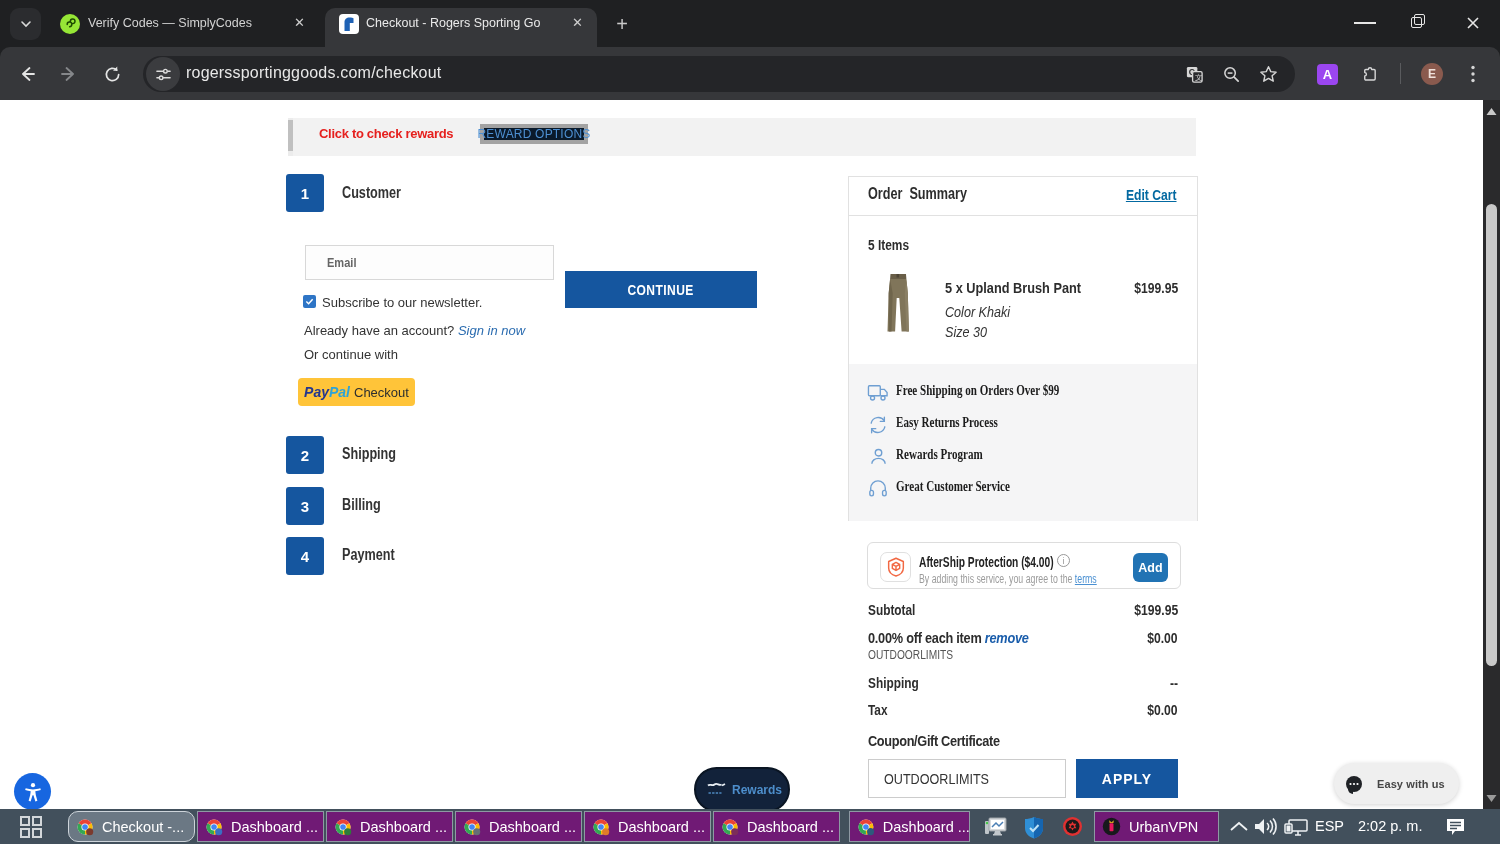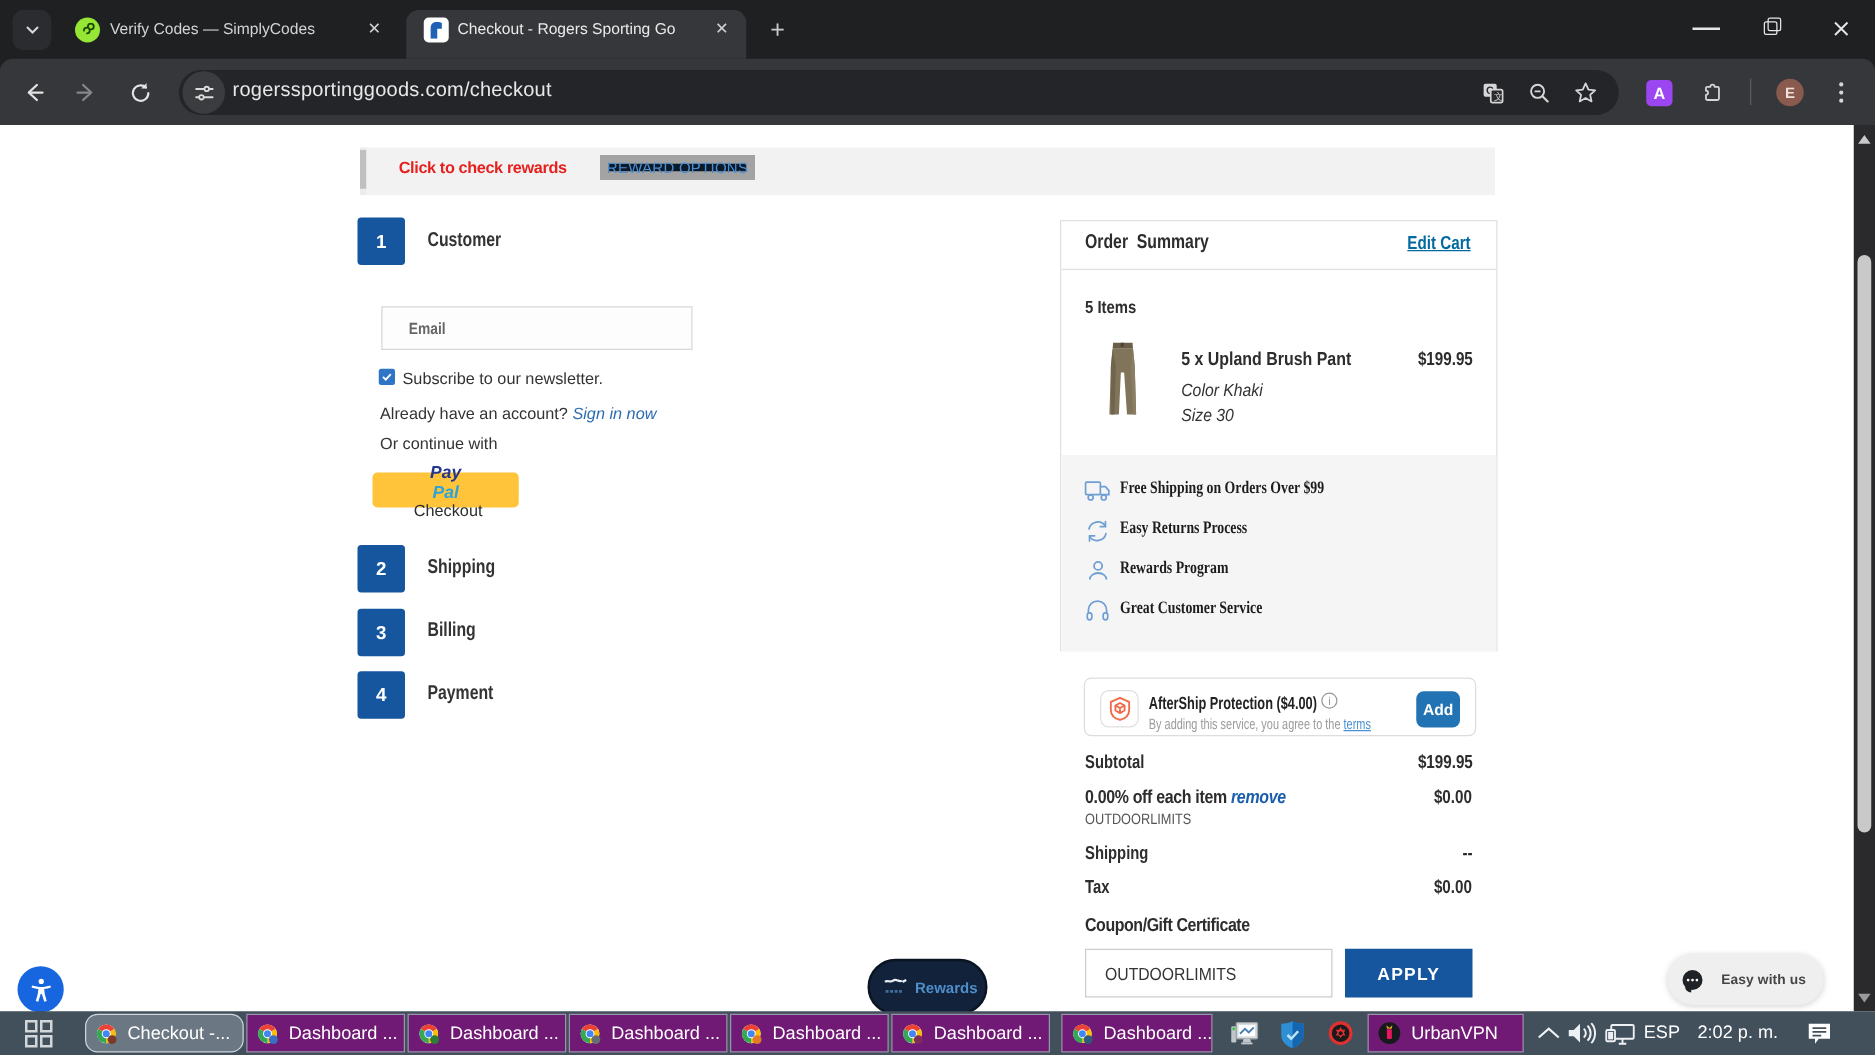--- a/index.html
+++ b/index.html
@@ -26,38 +26,38 @@
 
   
   #page { left:0; top:116px; width:1483px; height:709px; background:#fff; overflow:hidden; }
   #scrollbar { left:1483px; top:100px; width:17px; height:709px; background:#2a2a2c; }
   #sthumb { left:3px; top:104px; width:11px; height:462px; background:#c9c9c9; border-radius:6px; position:absolute; }
 
   #banner { left:293px; top:2px; width:903px; height:38px; background:#f2f2f2; }
   #bannerbar { left:288px; top:2px; width:5px; height:38px; background:#ececec; }
   #bannerthumb { left:288px; top:4px; width:5px; height:31px; background:#c0c0c0; }
   .redtxt { color:#e6201e; font-weight:bold; font-size:13px; letter-spacing:-0.3px; }
-  #rewardopt { left:480px; top:8px; width:124px; height:20px; background:#0a1a2b; border:7px solid #a3a3a3; color:#4d8fd1; font-size:12px; letter-spacing:0.2px; white-space:nowrap; }
+  #rewardopt { left:480px; top:8px; width:108px; height:20px; background:#0a1a2b; border:4px solid #a3a3a3; color:#4d8fd1; font-size:12px; letter-spacing:0.2px; white-space:nowrap; }
 
   .stepnum { width:38px; height:38px; background:#15569f; border-radius:3px; color:#fff; font-weight:bold; font-size:15px; }
   .steplbl { font-weight:bold; font-size:16px; color:#333; }
   .cx { display:inline-block; transform:scaleX(0.79); transform-origin:0 50%; white-space:nowrap; }
   .cx73 { display:inline-block; transform:scaleX(0.73); transform-origin:0 50%; white-space:nowrap; }
   .cx85 { display:inline-block; transform:scaleX(0.85); transform-origin:0 50%; white-space:nowrap; }
   .cx90 { display:inline-block; transform:scaleX(0.90); transform-origin:0 50%; white-space:nowrap; }
   .cxr { display:inline-block; transform:scaleX(0.81); transform-origin:100% 50%; white-space:nowrap; }
   .cxc { display:inline-block; transform:scaleX(0.86); transform-origin:50% 50%; white-space:nowrap; }
 
   #email { left:305px; top:129px; width:249px; height:35px; background:#fdfdfd; border:1px solid #d8d8d8; color:#666; font-weight:bold; font-size:13px; }
   #continue { left:565px; top:155px; width:192px; height:37px; background:#15569f; color:#fff; font-weight:bold; font-size:14px; }
   #subs { left:303px; top:179px; width:13px; height:13px; background:#2e75c6; border-radius:2px; }
   .body14 { font-size:13px; color:#333; }
   .linkblue { color:#2b6cb0; }
 
-  #paypal { left:298px; top:262px; width:117px; height:28px; background:#ffc439; border-radius:4px; font-style:italic; font-weight:bold; font-size:14px;flex-direction:column; }
+  #paypal { left:298px; top:262px; width:117px; height:28px; background:#ffc439; border-radius:4px; font-style:italic; font-weight:bold; font-size:14px; }
 
   
   #panel { left:848px; top:60px; width:350px; height:345px; border:1px solid #e1e1e1; }
   #panelhead { left:0; top:0; width:348px; height:39px; border-bottom:1px solid #e1e1e1; position:absolute; }
   .osbold { font-weight:bold; font-size:16px; color:#2d2d2d; }
   #features { left:849px; top:248px; width:348px; height:157px; background:#f5f5f6; }
   .feat { font-family:"Liberation Serif", serif; font-weight:bold; font-size:14px; color:#1c1c1c; }
   .fic { color:#6f9fd2; }
 
   #ascard { left:867px; top:426px; width:314px; height:47px; border:1px solid #ddd; border-radius:6px; }
@@ -190,20 +190,23 @@
   <div id="banner" class="abs"></div>
   <div id="bannerbar" class="abs"></div>
   <div id="bannerthumb" class="abs"></div>
   <div class="abs redtxt" style="left:319px; top:10px;">Click to check rewards</div>
   <div id="rewardopt" class="abs flexc">REWARD OPTIONS</div>
 
   <div class="stepnum abs flexc" style="left:286px; top:58px;">1</div>
   <div class="steplbl abs" style="left:342px; top:68px;"><span class="cx">Customer</span></div>
   <div id="email" class="abs flexl" style="padding-left:21px;">
       <span class="cx85">Email</span>
+    </div>
+  <div id="continue" class="abs flexc">
+      <span class="cxc" style="letter-spacing:0.5px;">CONTINUE</span>
     </div>
   <div id="subs" class="abs flexc">
       <svg width="9" height="9" viewBox="0 0 10 10">
         <path d="M1.5 5 L4 7.5 L8.5 2.5" stroke="#fff" stroke-width="1.6" fill="none"></path>
       </svg>
     </div>
   <div class="abs body14" style="left:322px; top:179px;">Subscribe to our newsletter.</div>
   <div class="abs body14" style="left:304px; top:207px;">Already have an account? <span class="linkblue" style="font-style:italic;">Sign in now</span></div>
   <div class="abs body14" style="left:304px; top:231px;">Or continue with</div>
   <div id="paypal" class="abs flexc">

